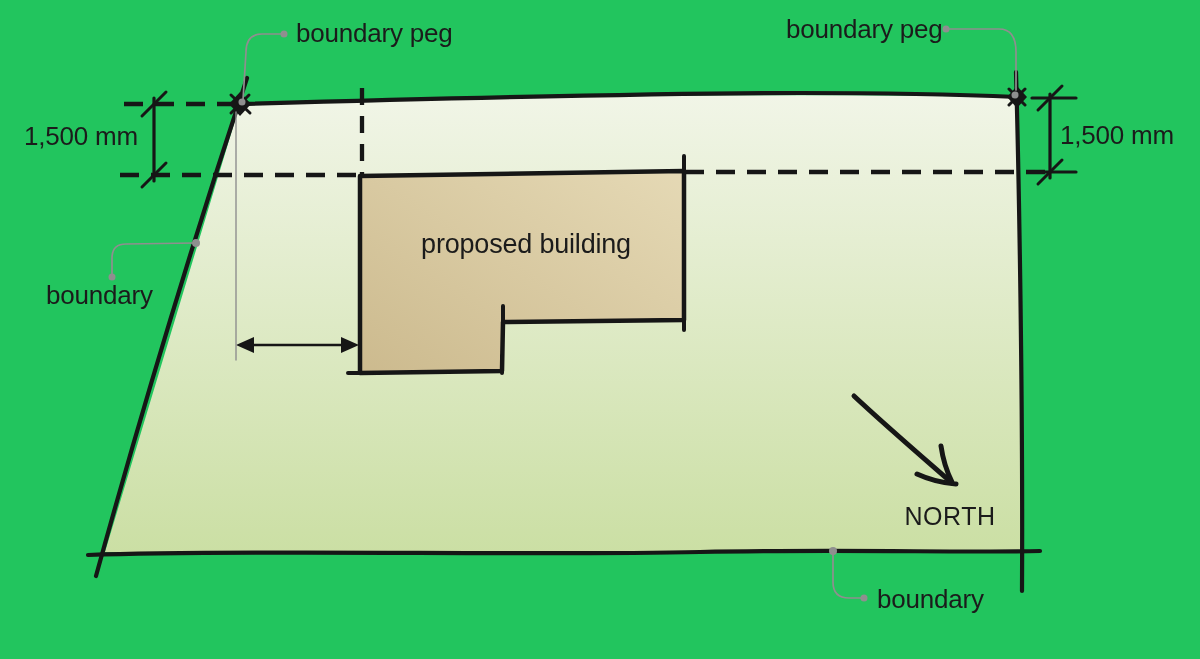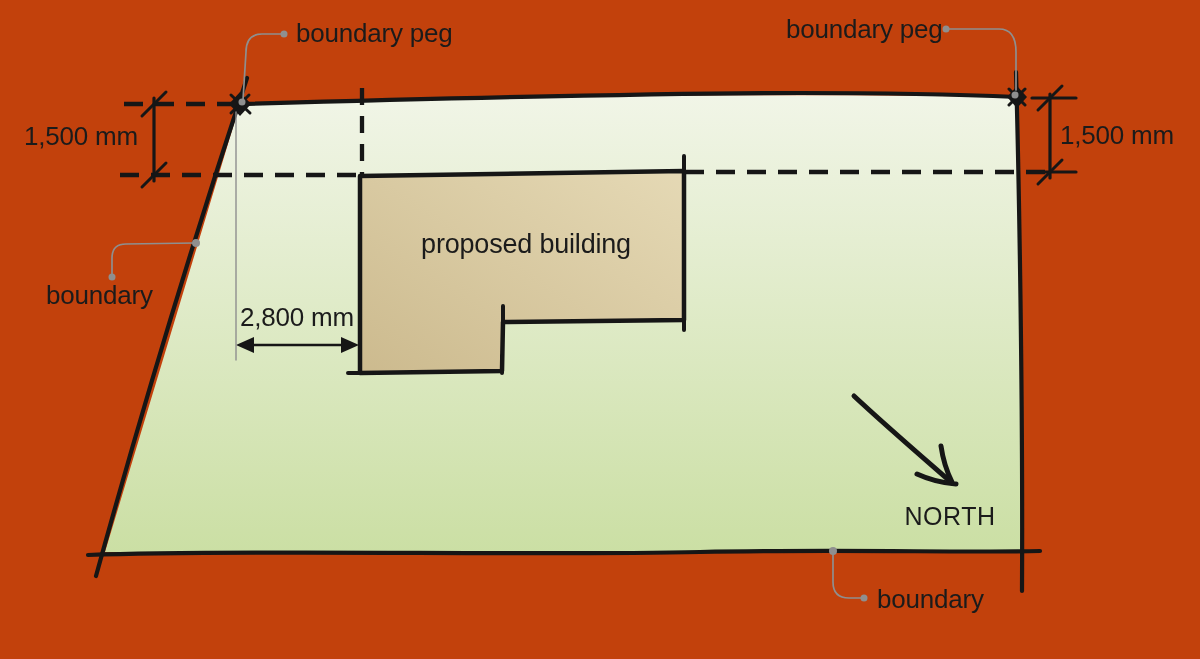--- a/index.html
+++ b/index.html
@@ -1,16 +1,16 @@
 <!DOCTYPE html>
 <html><head>
 <meta charset="utf-8">
 <style>
   html,body{margin:0;padding:0;background:#ffffff;}
-  .stage{position:relative;width:1200px;height:659px;background:#c2410c;overflow:hidden;
+  .stage{position:relative;width:1200px;height:659px;background:#22c55e;overflow:hidden;
          font-family:"Liberation Sans", sans-serif;}
   .stage svg{position:absolute;left:0;top:0;}
   .lbl{position:absolute;font-size:26px;line-height:1.1;color:#1b1b1b;
        letter-spacing:-0.2px;white-space:nowrap;}
   .lbl.right{text-align:right;}
   .lbl.center{text-align:center;}
   .lbl.building{font-size:27px;}
   .lbl.north{font-size:25px;letter-spacing:0.5px;}
 </style>
 </head>
@@ -93,21 +93,20 @@
   </svg>
 
   <div class="lbl" style="left:296px;top:19px;">boundary peg</div>
 
   <div class="lbl right" style="left:786px;top:15px;width:150px;">boundary peg</div>
 
   <div class="lbl right" style="left:18px;top:122px;width:120px;">1,500 mm</div>
 
   <div class="lbl" style="left:1060px;top:121px;">1,500 mm</div>
 
-  <div class="lbl" style="left:240px;top:303px;">2,800 mm</div>
 
   <div class="lbl center building" style="left:396px;top:230px;width:260px;">proposed building</div>
 
   <div class="lbl center north" style="left:886px;top:503px;width:128px;">NORTH</div>
 
   <div class="lbl" style="left:46px;top:281px;">boundary</div>
 
   <div class="lbl" style="left:877px;top:585px;">boundary</div>
 
 </div>

